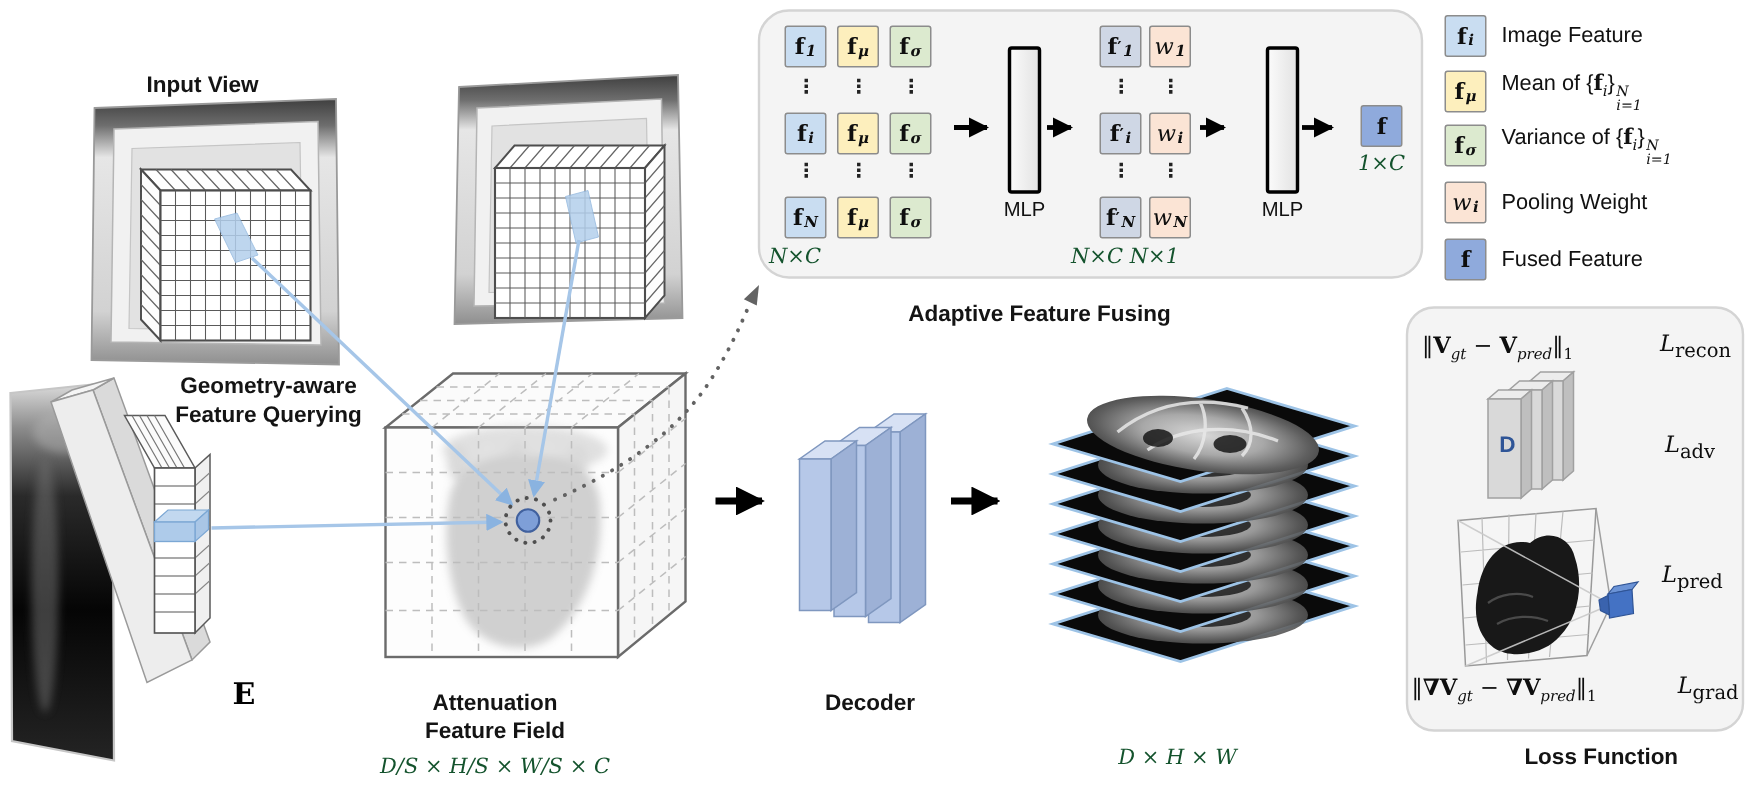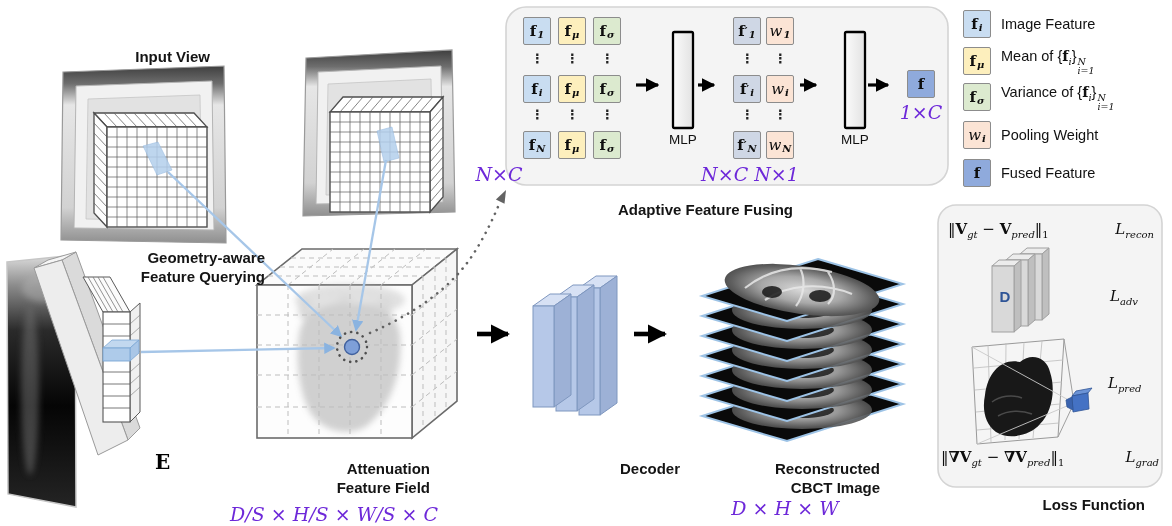--- a/index.html
+++ b/index.html
@@ -1,21 +1,21 @@
 <!DOCTYPE html>
 <html><head>
 <meta charset="utf-8">
 <style>
   html,body{margin:0;padding:0;background:#fff;}
   #canvas{position:relative;width:1172px;height:526px;background:#ffffff;overflow:hidden;
           font-family:"Liberation Sans",sans-serif;color:#111;}
   #bg{position:absolute;left:0;top:0;width:1172px;height:526px;}
-  .lbl{position:absolute;font-weight:700;font-size:15px;line-height:19px;text-align:right;color:#141414;}
-  .dims{position:absolute;font-family:"DejaVu Serif",serif;font-style:italic;font-size:19px;
-        color:#6d28d9;text-align:center;white-space:nowrap;}
+  .lbl{position:absolute;font-weight:700;font-size:15px;line-height:19px;text-align:center;color:#141414;}
+  .dims{position:absolute;font-family:"DejaVu Serif",serif;font-style:italic;font-size:14px;
+        color:#14532d;text-align:center;white-space:nowrap;}
   .mlp-lbl{position:absolute;font-size:13.5px;color:#111;text-align:center;width:70px;}
   .cell{position:absolute;width:28px;height:28px;box-sizing:border-box;border:1.4px solid #8c8c8c;
         border-radius:2px;display:flex;align-items:center;justify-content:center;
         font-family:"DejaVu Serif",serif;font-weight:700;font-size:15px;color:#0e0e0e;}
   .cell .cb{font-weight:700;}
   .cell .it{font-style:italic;font-weight:400;font-size:15px;}
   .cp{font-size:11px;vertical-align:6px;font-weight:700;}
   .cs{font-size:10px;font-style:italic;font-weight:700;transform:translateY(3px);display:inline-block;margin-left:1px;}
   .c-blue{background:#c9ddf1;}
   .c-yellow{background:#fdefbd;}
@@ -31,21 +31,21 @@
   .msub{font-family:"DejaVu Serif",serif;font-style:italic;font-size:10px;}
   .ss{display:inline-flex;flex-direction:column;align-items:flex-start;font-family:"DejaVu Serif",serif;
       font-style:italic;font-size:9.5px;line-height:9px;vertical-align:-4px;margin-left:1px;}
   .lossrow{position:absolute;display:flex;justify-content:space-between;align-items:flex-end;
            font-family:"DejaVu Serif",serif;font-size:15px;color:#0d0d0d;white-space:nowrap;}
   .lf b{font-weight:700;font-style:normal;}
   .lf sub{font-size:10px;font-style:italic;}
   .lf .nsub{font-style:normal;}
   .ltag{position:static;font-family:"DejaVu Serif",serif;font-size:15px;color:#0d0d0d;white-space:nowrap;}
   .ltag i{font-style:italic;}
-  .ltag sub{font-size:10px;font-style:italic;}
+  .ltag sub{font-size:13px;}
   .ltag-abs{position:absolute;}
   .enc-lbl{position:absolute;font-family:"DejaVu Serif",serif;font-weight:700;font-size:20px;color:#000;}
   .d-lbl{position:absolute;font-weight:700;font-size:15px;color:#2f5597;text-align:center;}
 </style>
 </head>
 <body>
 
 <div id="canvas">
 
 <svg id="bg" viewBox="0 0 1172 526">
@@ -285,24 +285,20 @@
   <div class="lbl" style="left:230px;top:459px;width:200px">
     <div>Attenuation</div>
     <div>Feature Field</div>
   </div>
   <div class="dims" style="left:230px;top:503px;width:200px">D/S × H/S × W/S × C</div>
 
   <div class="lbl" style="left:480px;top:459px;width:200px">
     <div>Decoder</div>
   </div>
 
-  <div class="lbl" style="left:690px;top:459px;width:190px">
-    <div>Reconstructed</div>
-    <div>CBCT Image</div>
-  </div>
   <div class="dims" style="left:690px;top:497px;width:190px">D × H × W</div>
 
   <div class="lbl" style="left:990px;top:495px;width:155px">Loss Function</div>
   <div class="lbl" style="left:593px;top:200px;width:200px">Adaptive Feature Fusing</div>
 
   <div class="cell c-blue" style="left:523px;top:17px">
       <span class="cb">f</span>
       <sub class="cs">1</sub>
     </div>
   <div class="cell c-yellow" style="left:558px;top:17px">
@@ -336,21 +332,21 @@
   <div class="cell c-green" style="left:593px;top:131px">
       <span class="cb">f</span>
       <sub class="cs">σ</sub>
     </div>
   <div class="vdots" style="left:531px;top:46px">⋮</div>
   <div class="vdots" style="left:566px;top:46px">⋮</div>
   <div class="vdots" style="left:601px;top:46px">⋮</div>
   <div class="vdots" style="left:531px;top:102px">⋮</div>
   <div class="vdots" style="left:566px;top:102px">⋮</div>
   <div class="vdots" style="left:601px;top:102px">⋮</div>
-  <div class="dims" style="left:469px;top:163px;width:60px">N×C</div>
+  <div class="dims" style="left:500px;top:163px;width:60px">N×C</div>
   <div class="mlp-lbl" style="left:648px;top:132px">MLP</div>
 
   <div class="cell c-steel" style="left:733px;top:17px">
       <span class="cb">f</span>
       <span class="cp">′</span>
       <sub class="cs">1</sub>
     </div>
   <div class="cell c-pink" style="left:766px;top:17px">
       <span class="it">w</span>
       <sub class="cs">1</sub>

